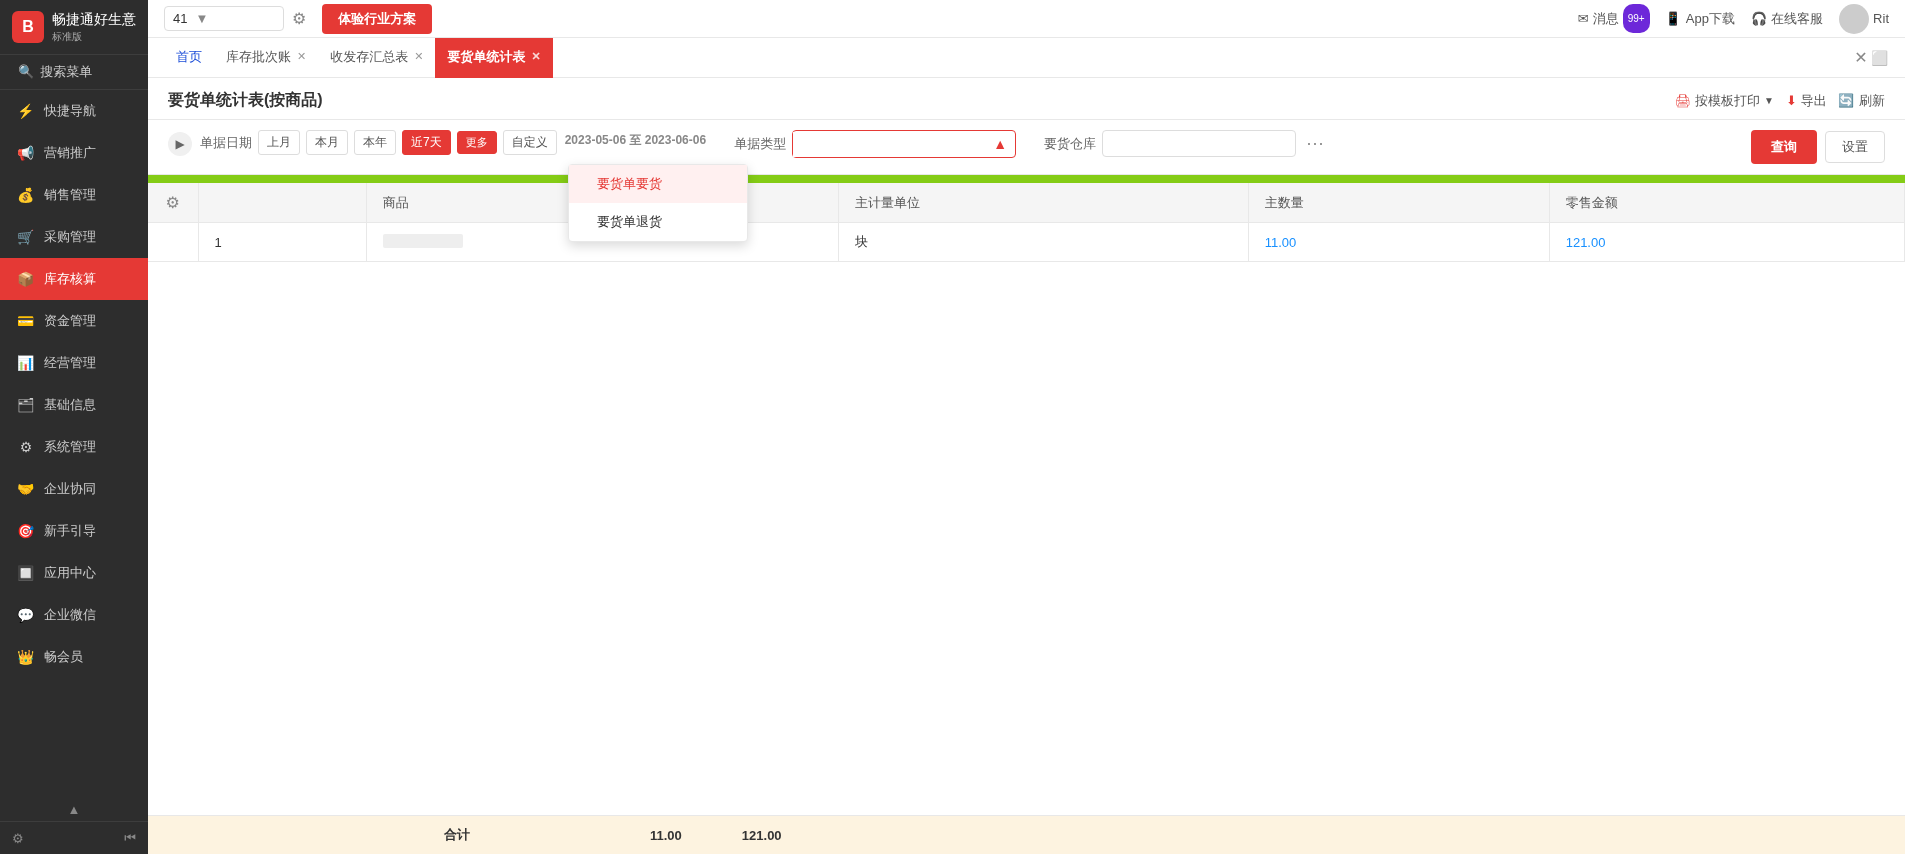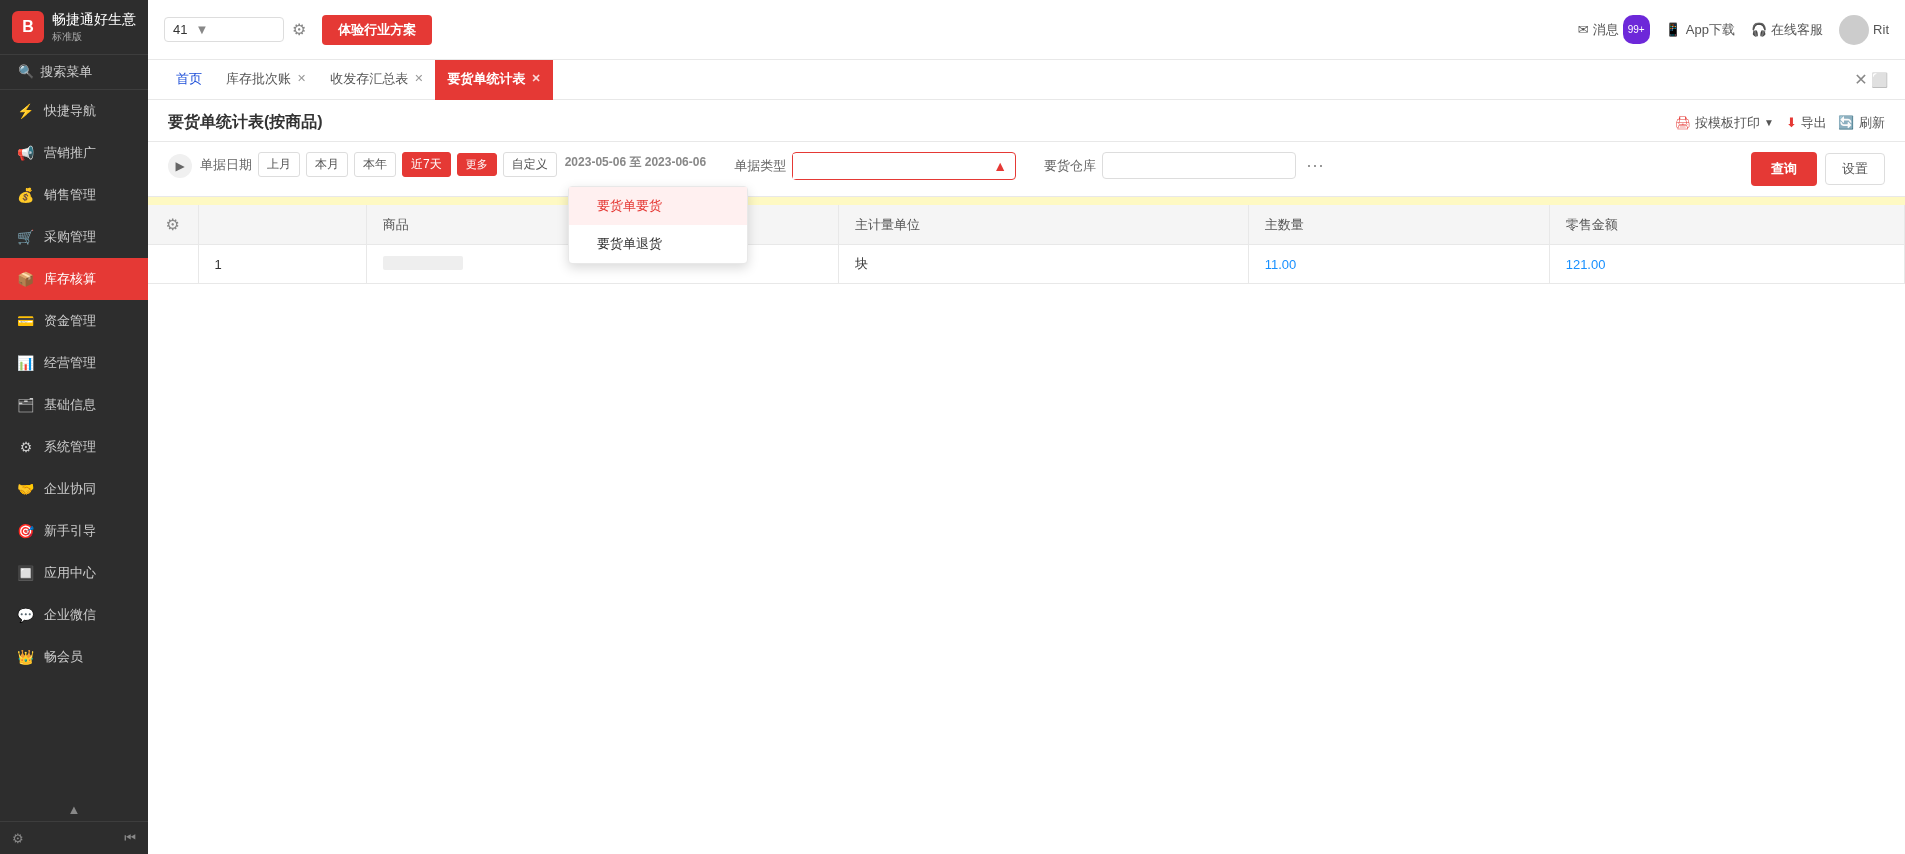--- a/index.html
+++ b/index.html
@@ -90,21 +90,21 @@
     .main-content {
       flex: 1;
       display: flex;
       flex-direction: column;
       overflow: hidden;
     }
 
     
     .top-header {
       background: #fff;
-      height: 60px;
+      height: 38px;
       display: flex;
       align-items: center;
       padding: 0 16px;
       border-bottom: 1px solid #e8e8e8;
       flex-shrink: 0;
     }
     .store-selector {
       display: flex;
       align-items: center;
       border: 1px solid #ddd;
@@ -202,21 +202,21 @@
     .tab-bar-expand {
       cursor: pointer;
       color: #888;
       font-size: 14px;
       margin-left: 4px;
     }
 
     
     .page-area {
       flex: 1;
-      background: #fef9c3;
+      background: #84cc16;
       overflow: hidden;
       display: flex;
       flex-direction: column;
     }
 
     
     .page-header {
       background: #fff;
       padding: 12px 20px 8px 20px;
       display: flex;
@@ -664,15 +664,23 @@
               <span style="display:inline-block;background:#eee;width:80px;height:14px;border-radius:2px;"></span>
             </td>
             <td><span>块</span></td>
             <td class="td-link"><span>11.00</span></td>
             <td class="td-link"><span>121.00</span></td>
           </tr>
         </tbody>
       </table>
     </div>
 
+    <div class="table-footer">
+      <span style="width:280px;"></span>
+      <span>合计</span>
+      <span style="width:180px;"></span>
+      <span>11.00</span>
+      <span style="width:60px;"></span>
+      <span>121.00</span>
+    </div>
 
   </div>
 </div>
 
 </body></html>

